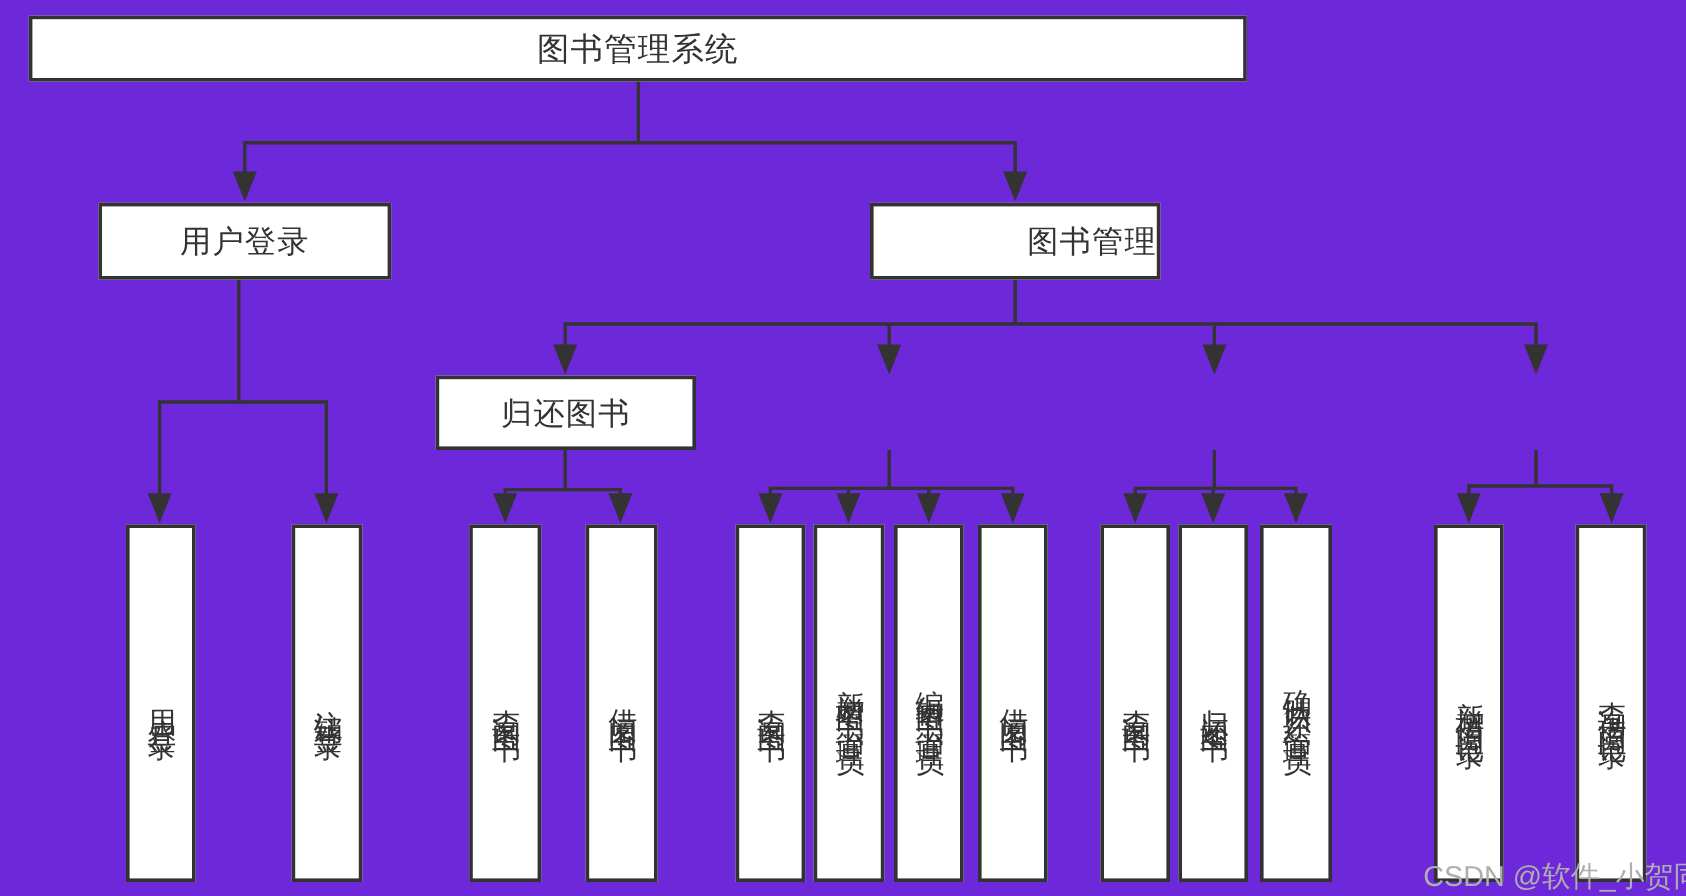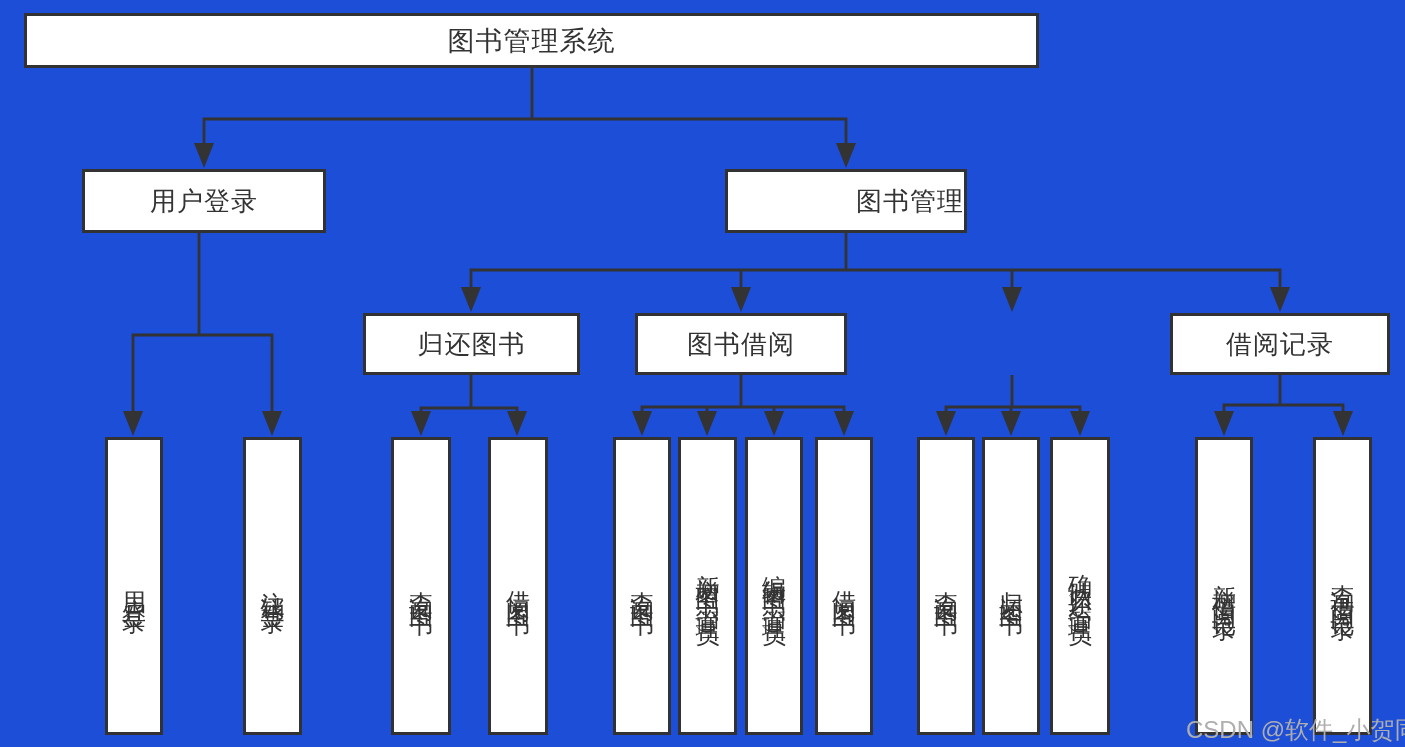--- a/index.html
+++ b/index.html
@@ -1,18 +1,18 @@
 <!DOCTYPE html>
 <html><head>
 <meta charset="utf-8">
 <title>Diagram</title>
 <style>
   html,body{margin:0;padding:0;background:#ffffff;}
   .canvas{
-    position:relative;width:1405px;height:747px;background:#1d4ed8;overflow:hidden;
+    position:relative;width:1405px;height:747px;background:#6d28d9;overflow:hidden;
     font-family:"Liberation Sans","DejaVu Sans",sans-serif;
   }
   .layer{position:absolute;left:0;top:0;}
   .node{
     position:absolute;box-sizing:border-box;
     border:3px solid #323232;background:#ffffff;color:#333333;
     display:flex;align-items:center;justify-content:center;
   }
   .node-h span{font-size:26px;letter-spacing:1px;white-space:nowrap;}
   .node-root span{font-size:27px;}
@@ -78,26 +78,20 @@
   <div class="node node-h" style="left:82px;top:169px;width:244px;height:64px;">
     <span>用户登录</span>
   </div>
   <div class="node node-h" style="left:725px;top:169px;width:242px;height:64px;justify-content:flex-end;">
     <span>图书管理</span>
   </div>
 
   <div class="node node-h" style="left:363px;top:313px;width:217px;height:62px;">
     <span>归还图书</span>
   </div>
-  <div class="node node-h" style="left:635px;top:313px;width:212px;height:62px;">
-    <span>图书借阅</span>
-  </div>
-  <div class="node node-h" style="left:1170px;top:313px;width:220px;height:62px;">
-    <span>借阅记录</span>
-  </div>
 
   <div class="node node-v" style="left:105px;top:437px;width:58px;height:298px;">
     <span>用户登录</span>
   </div>
   <div class="node node-v" style="left:243px;top:437px;width:59px;height:298px;">
     <span>注销登录</span>
   </div>
 
   <div class="node node-v" style="left:391px;top:437px;width:60px;height:298px;">
     <span>查询图书</span>

